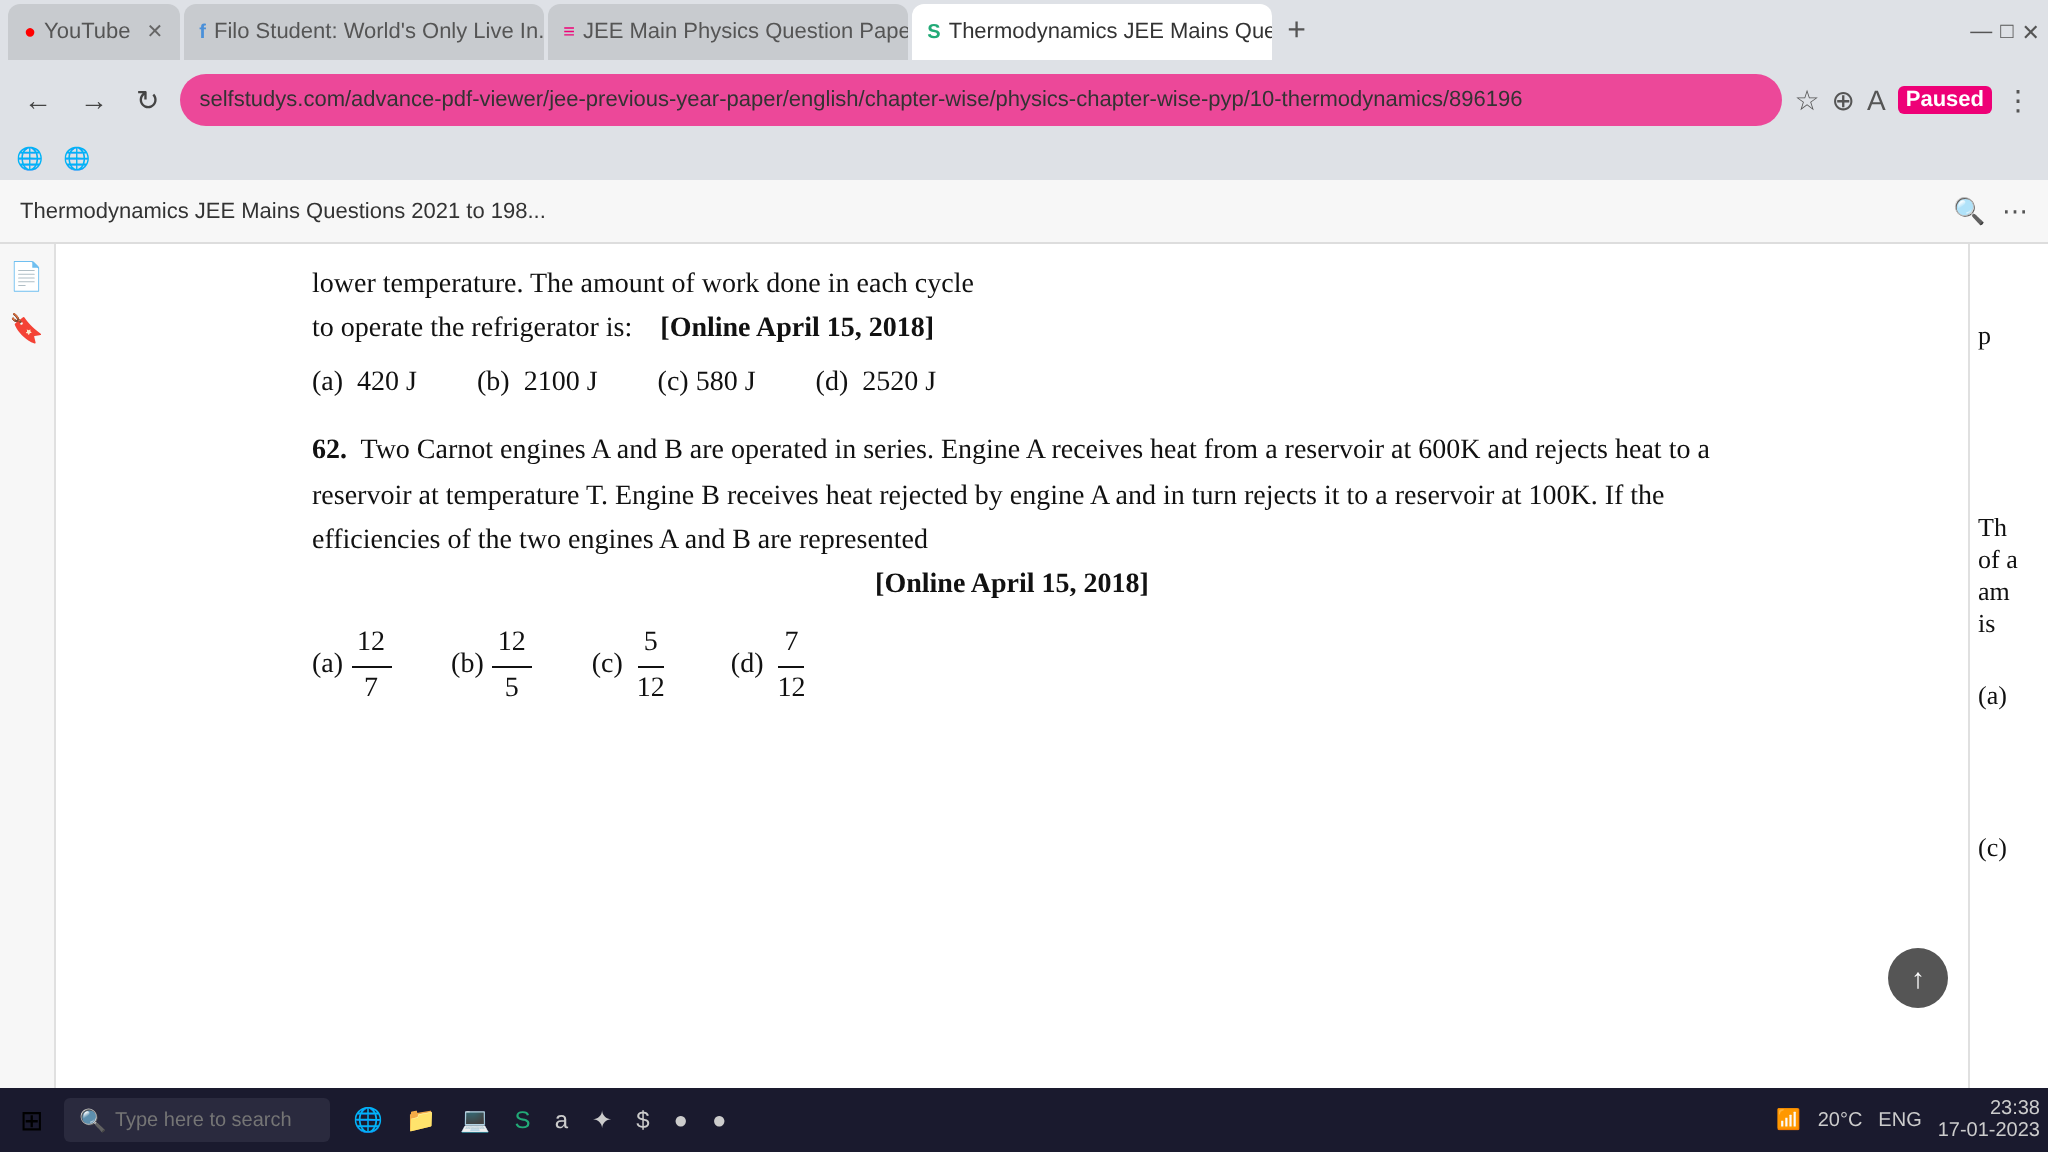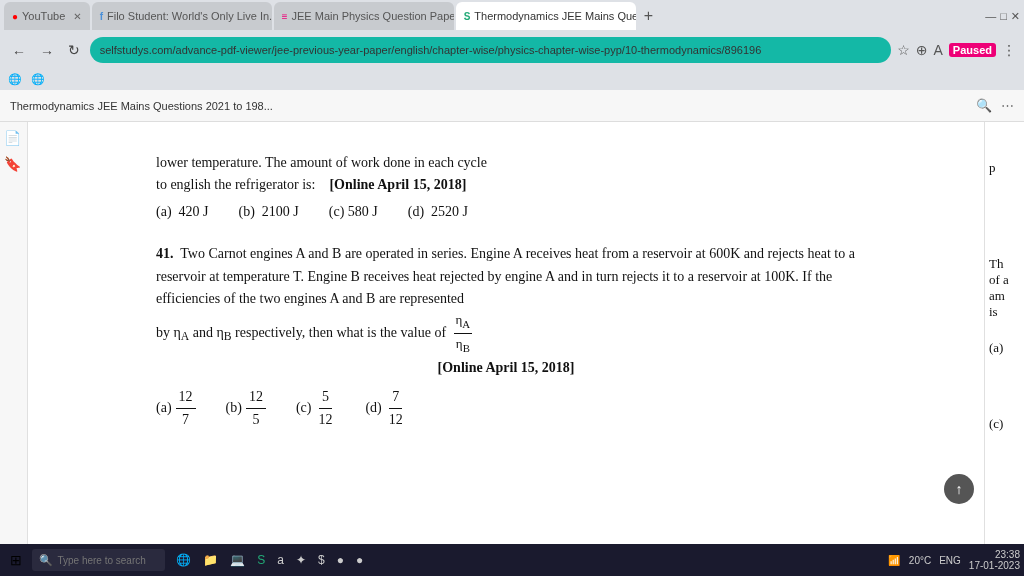--- a/index.html
+++ b/index.html
@@ -23,21 +23,21 @@
 
     
     .address-bar {
       display: flex; align-items: center; height: 36px;
       background: #dee1e6; padding: 0 8px; gap: 6px;
     }
     .nav-btn { background: none; border: none; cursor: pointer; font-size: 14px; color: #444; padding: 2px 4px; }
     .nav-btn:disabled { color: #aaa; }
     .address-input {
       flex: 1; height: 26px; border-radius: 13px; border: none;
-      background: #14b8a6; padding: 0 10px; font-size: 11px; color: #333;
+      background: #ec4899; padding: 0 10px; font-size: 11px; color: #333;
       outline: none;
     }
     .toolbar-icons { display: flex; align-items: center; gap: 6px; }
     .toolbar-icon { font-size: 14px; color: #555; cursor: pointer; }
 
     
     .bookmarks-bar {
       background: #dee1e6; height: 22px; display: flex; align-items: center;
       padding: 0 8px; gap: 10px;
     }
@@ -82,21 +82,21 @@
     .pdf-page-content {
       max-width: 700px; margin: 0 auto;
     }
 
     
     .faded-text {
       font-size: 13px; color: #555; font-style: italic;
       border-top: 1px solid #ccc; padding-top: 4px; margin-bottom: 6px;
     }
 
-    .question-block { margin-bottom: 12px; margin-top: 20px; }
+    .question-block { margin-bottom: 12px; }
     .question-text { font-size: 14px; line-height: 1.6; color: #111; }
     .question-number { font-weight: bold; }
 
     .options-row {
       display: flex; gap: 30px; margin-top: 4px; font-size: 14px;
     }
 
     .bold-date { font-weight: bold; }
 
     
@@ -213,44 +213,37 @@
       <span class="pdf-sidebar-icon">🔖</span>
     </div>
 
     <div class="pdf-main">
       <div class="pdf-page-content">
 
 
         <div class="question-block">
           <p class="question-text">lower temperature. The amount of work done in each cycle</p>
           <p class="question-text">
-            <span>to english the refrigerator is:</span>&nbsp;&nbsp;&nbsp;
+            <span>to operate the refrigerator is:</span>&nbsp;&nbsp;&nbsp;
             <span class="bold-date">[Online April 15, 2018]</span>
           </p>
           <div class="options-row">
             <span>(a)&nbsp; 420 J</span>
             <span>(b)&nbsp; 2100 J</span>
             <span>(c) 580 J</span>
             <span>(d)&nbsp; 2520 J</span>
           </div>
         </div>
 
         <div class="question-block">
           <p class="question-text">
-            <span class="question-number">41.</span>&nbsp;
+            <span class="question-number">62.</span>&nbsp;
             Two Carnot engines A and B are operated in series. Engine A receives heat from a reservoir at 600K and rejects heat to
             a reservoir at temperature T. Engine B receives heat rejected by engine A and in turn rejects it to a reservoir at 100K. If
             the efficiencies of the two engines A and B are represented
-          </p>
-          <p class="question-text">
-            by η<sub>A</sub> and η<sub>B</sub> respectively, then what is the value of
-            <span style="display:inline-flex; flex-direction:column; align-items:center; vertical-align:middle; margin-left:4px;">
-              <span style="border-bottom:1px solid #111; padding:0 2px; font-size:13px;">η<sub>A</sub></span>
-              <span style="padding:0 2px; font-size:13px;">η<sub>B</sub></span>
-            </span>
           </p>
           <p class="question-text" style="text-align:center;">
             <strong>[Online April 15, 2018]</strong>
           </p>
           <div class="options-row" style="margin-top:6px; align-items:center;">
             <span style="display:flex; align-items:center; gap:4px;">
               (a)
               <span style="display:inline-flex; flex-direction:column; align-items:center;">
                 <span style="border-bottom:1px solid #111; padding:0 3px;">12</span>
                 <span style="padding:0 3px;">7</span>

